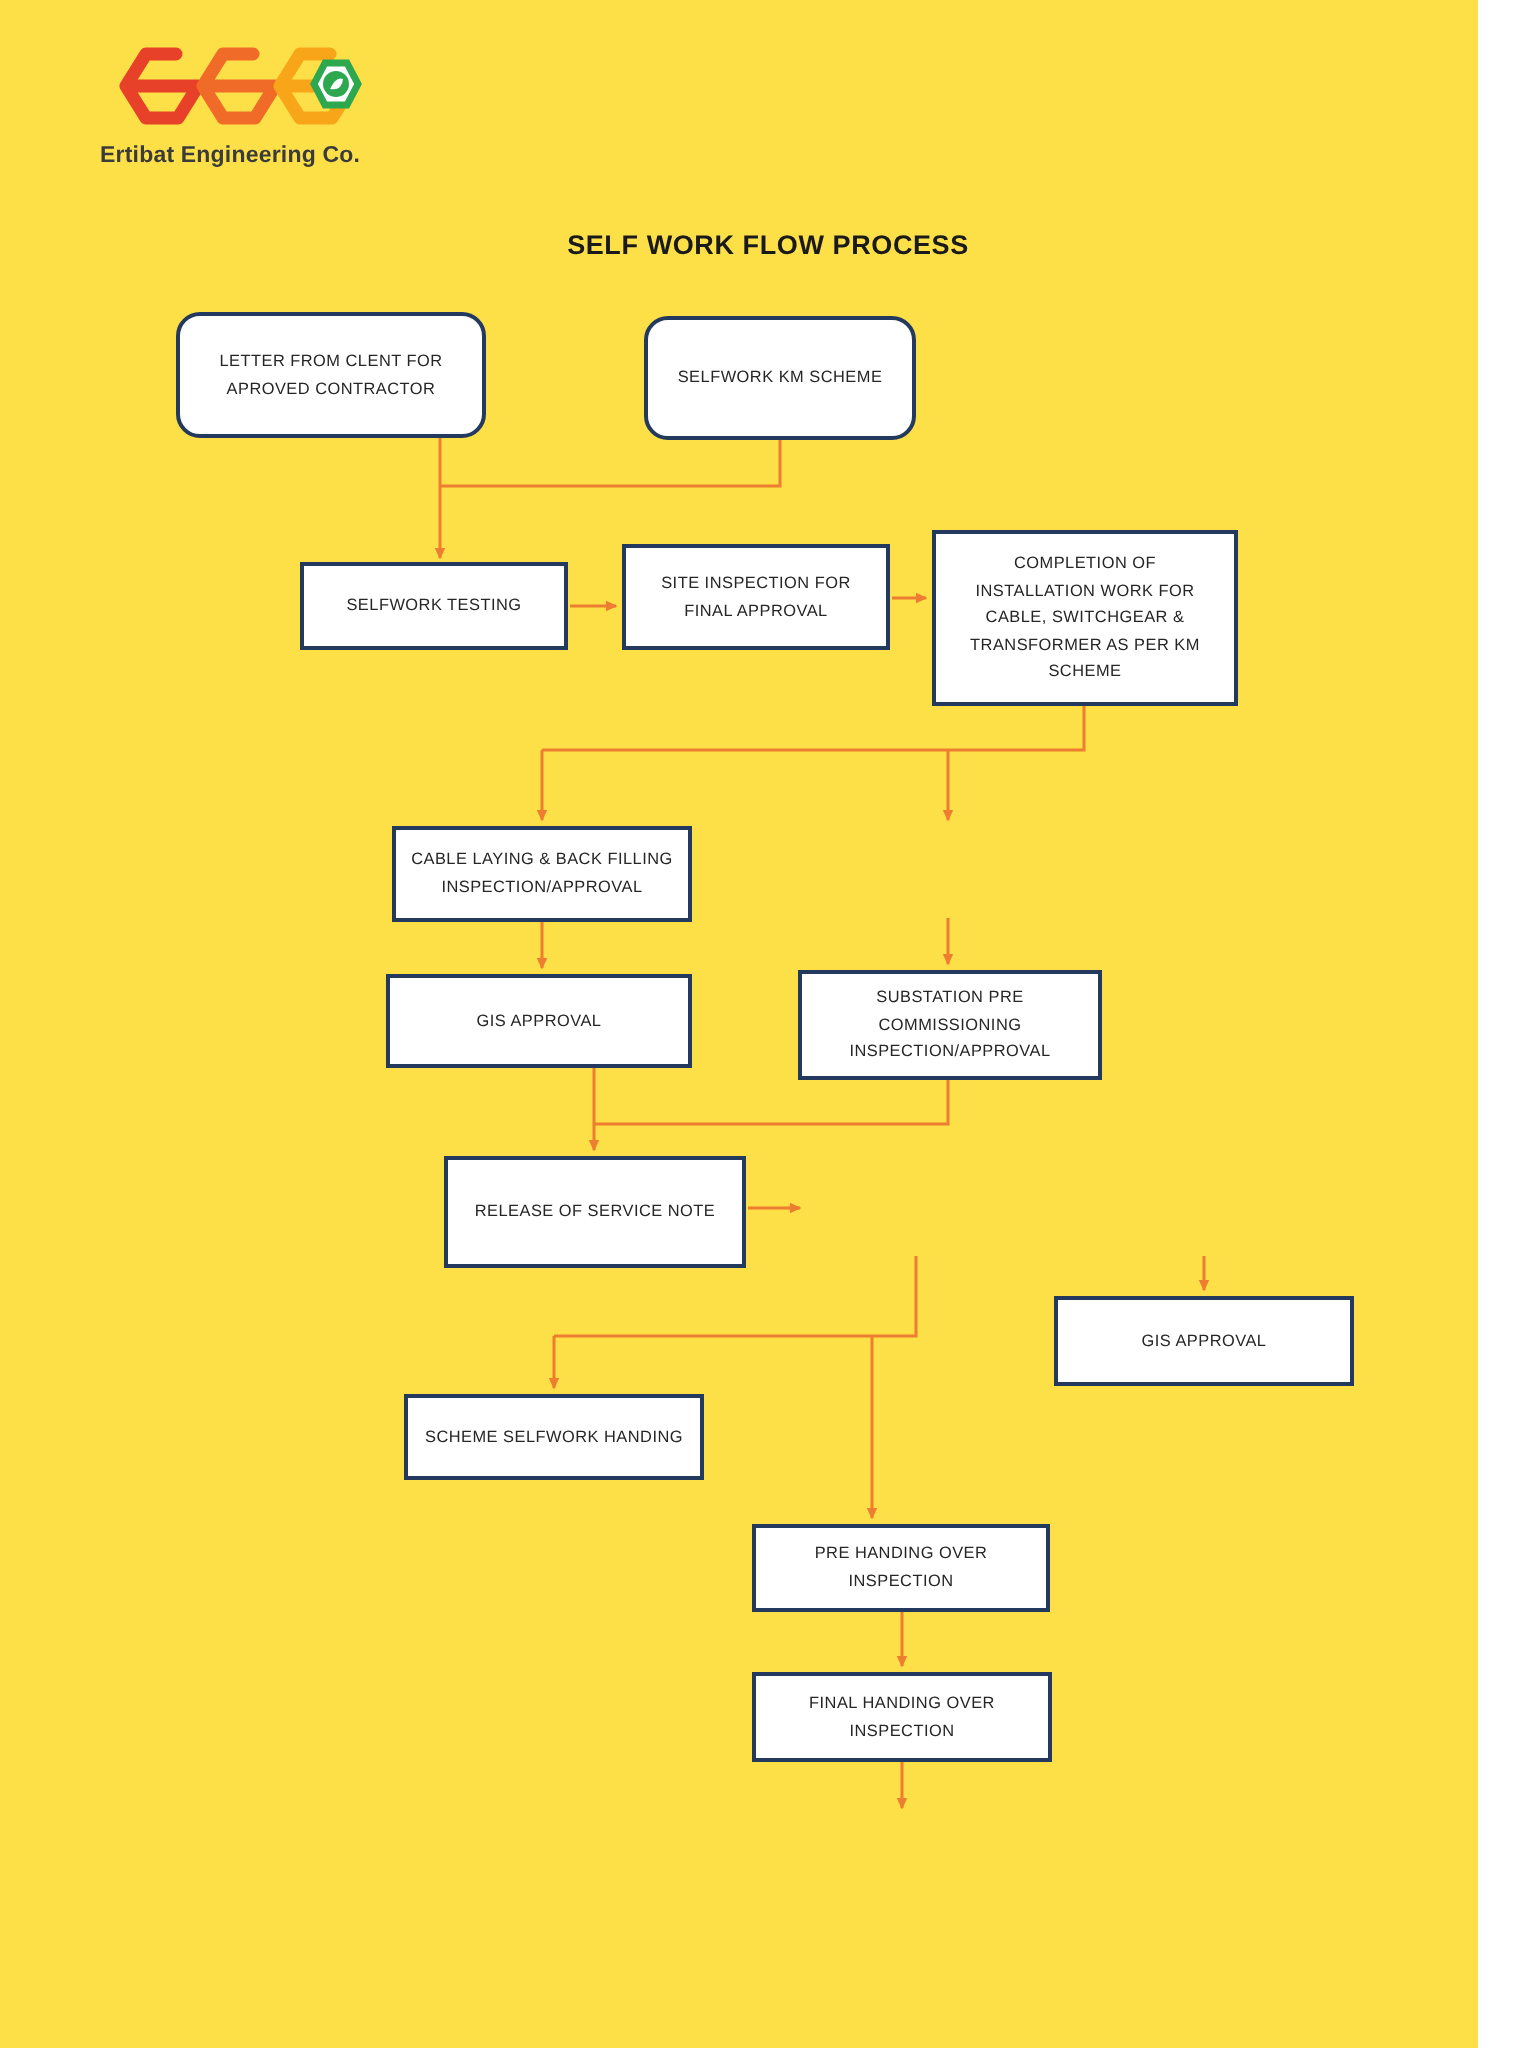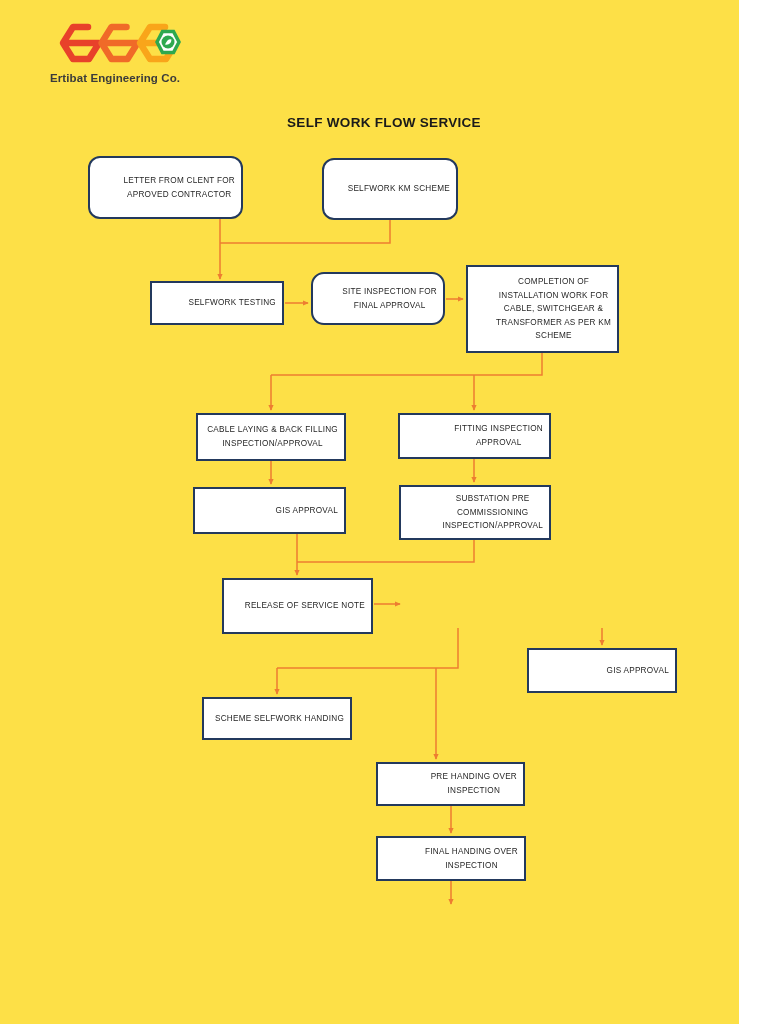--- a/index.html
+++ b/index.html
@@ -71,21 +71,21 @@
     pointer-events: none;
   }
 
   .node {
     position: absolute;
     box-sizing: border-box;
     border: 2px solid #23395d;
     background: #ffffff;
     display: flex;
     align-items: center;
-    justify-content: flex-end;
+    justify-content: center;
     text-align: center;
     color: #262626;
     font-size: 8.2px;
     letter-spacing: 0.25px;
     line-height: 1.65;
     padding: 2px 6px;
   }
   .node.rounded {
     border-radius: 12px;
   }
@@ -126,21 +126,21 @@
       </g>
       <g>
         <polygon points="209,27 231,27 242,48 231,69 209,69 198,48" fill="#ffffff" stroke="#2EA84F" stroke-width="7"></polygon>
         <circle cx="220" cy="48" r="13" fill="#2EA84F"></circle>
         <path d="M 214 53 Q 220 40 227 43 Q 226 55 214 53 Z" fill="#ffffff"></path>
       </g>
     </svg>
     <div id="logo-wordmark">Ertibat Engineering Co.</div>
   </div>
 
-  <div id="doc-title">SELF WORK FLOW SERVICE</div>
+  <div id="doc-title">SELF WORK FLOW PROCESS</div>
 
   <svg id="edges" viewBox="0 0 768 1024" xmlns="http://www.w3.org/2000/svg">
     <defs>
       <marker id="ah" markerWidth="7" markerHeight="7" refX="5.2" refY="3.1" orient="auto" markerUnits="userSpaceOnUse">
         <path d="M 0 0.4 L 6 3.1 L 0 5.8 z" fill="#ED7D31"></path>
       </marker>
     </defs>
     <g stroke="#ED7D31" stroke-width="1.5" fill="none">
 
       <path d="M 220 219 L 220 243"></path>
@@ -183,42 +183,38 @@
   </div>
 
   <div class="node rounded" style="left:322px; top:158px; width:136px; height:62px;">
     <span class="nlabel">SELFWORK KM SCHEME</span>
   </div>
 
   <div class="node" style="left:150px; top:281px; width:134px; height:44px;">
     <span class="nlabel">SELFWORK TESTING</span>
   </div>
 
-  <div class="node" style="left:311px; top:272px; width:134px; height:53px;border-radius:13px;">
+  <div class="node" style="left:311px; top:272px; width:134px; height:53px;">
     <span class="nlabel">SITE INSPECTION FOR
 FINAL APPROVAL</span>
   </div>
 
   <div class="node" style="left:466px; top:265px; width:153px; height:88px;">
     <span class="nlabel">COMPLETION OF
 INSTALLATION WORK FOR
 CABLE, SWITCHGEAR &amp;
 TRANSFORMER AS PER KM
 SCHEME</span>
   </div>
 
   <div class="node" style="left:196px; top:413px; width:150px; height:48px;">
     <span class="nlabel">CABLE LAYING &amp; BACK FILLING
 INSPECTION/APPROVAL</span>
   </div>
 
-  <div class="node" style="left:398px; top:413px; width:153px; height:46px;">
-    <span class="nlabel">FITTING INSPECTION
-APPROVAL</span>
-  </div>
 
   <div class="node" style="left:193px; top:487px; width:153px; height:47px;">
     <span class="nlabel">GIS APPROVAL</span>
   </div>
 
   <div class="node" style="left:399px; top:485px; width:152px; height:55px;">
     <span class="nlabel">SUBSTATION PRE
 COMMISSIONING
 INSPECTION/APPROVAL</span>
   </div>

